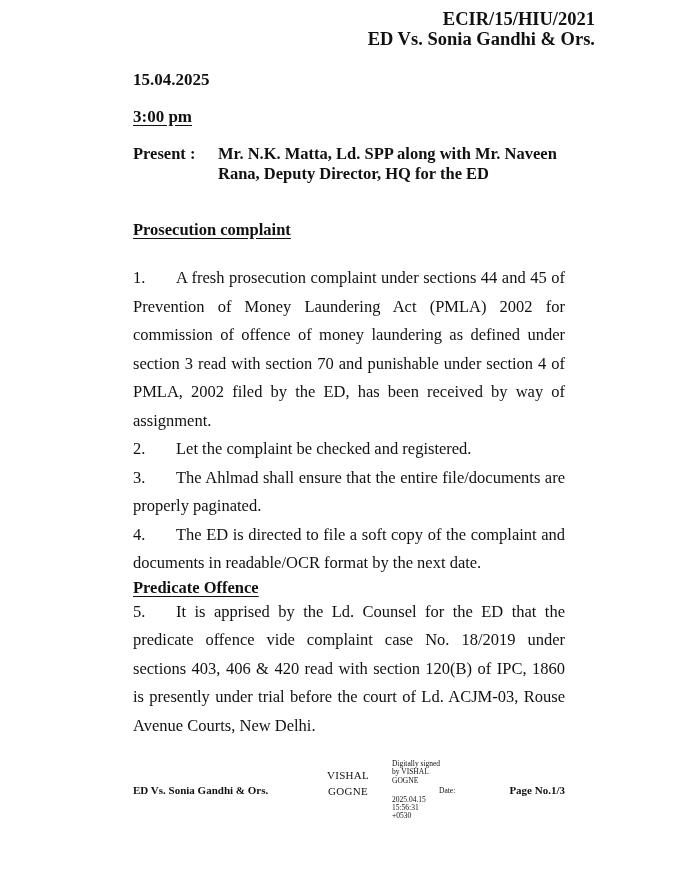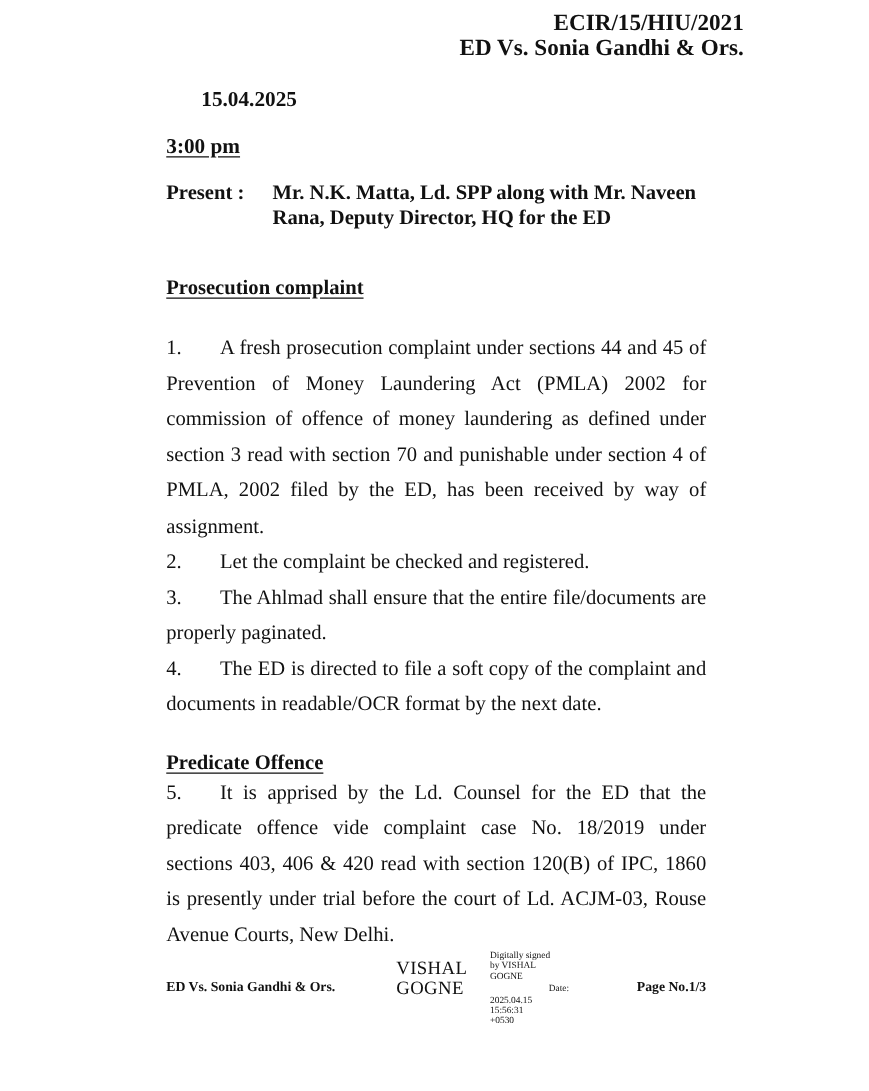--- a/index.html
+++ b/index.html
@@ -26,21 +26,20 @@
   }
   .content {
     margin-left: 133px;
     width: 432px;
   }
   .date-line {
     margin-top: 21px;
     font-weight: bold;
     font-size: 17px;
     line-height: 20px;
-    margin-left: 28px;
   }
   .time-line {
     margin-top: 17px;
     font-weight: bold;
     font-size: 17px;
     line-height: 20px;
     text-decoration: underline;
     text-underline-offset: 3px;
   }
   .present-row {
@@ -59,21 +58,21 @@
     width: 350px;
   }
   .section-heading {
     font-weight: bold;
     font-size: 16.5px;
     line-height: 20px;
     text-decoration: underline;
     text-underline-offset: 3px;
   }
   .heading-1 { margin-top: 37px; }
-  .heading-2 { margin-top: 22px; }
+  .heading-2 { }
   .para {
     font-size: 16.5px;
     line-height: 28.5px;
     text-align: justify;
     margin: 0;
   }
   .para-lead { margin-top: 24px; }
   .num {
     display: inline-block;
     width: 43px;
@@ -91,23 +90,24 @@
     top: 28px;
     font-size: 11px;
     font-weight: bold;
     white-space: nowrap;
   }
   .signature-name {
     position: absolute;
     left: 317px;
     top: 11px;
     width: 62px;
-    font-size: 15px;
+    font-size: 11px;
     line-height: 16px;
     letter-spacing: 0.3px;
+    text-align: center;
   }
   .signature-details {
     position: absolute;
     left: 380px;
     top: 4px;
     width: 70px;
     font-size: 7.5px;
     line-height: 8.4px;
   }
   .sig-line { white-space: nowrap; margin-left: 12px; }

